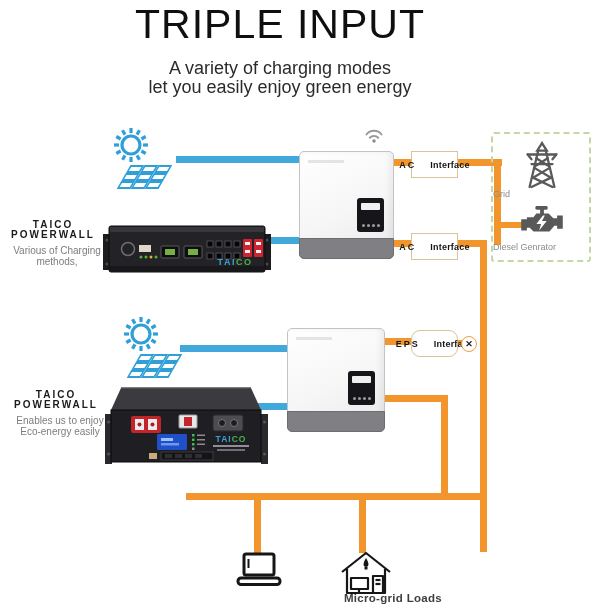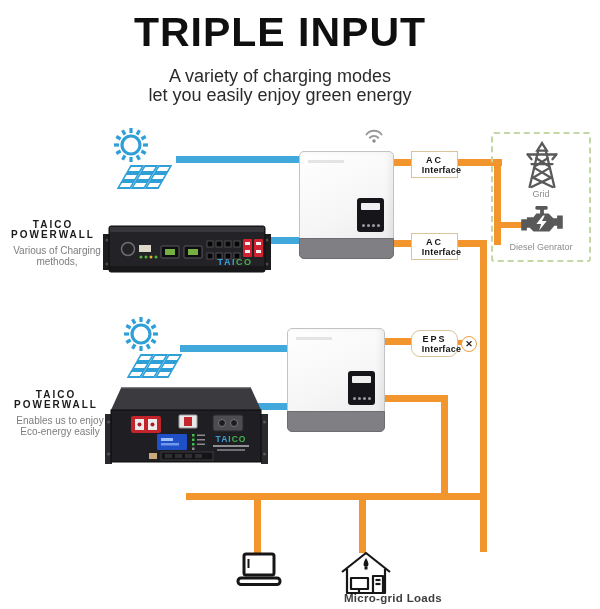--- a/index.html
+++ b/index.html
@@ -1,21 +1,21 @@
 <!DOCTYPE html>
 <html style="--pv-blue: #2f9fd8; --line-blue: #41a8dc; --line-orange: #f2952d; --interface-border: #d9c39a; --dashed-box-border: #c4d8a4; --icon-gray: #595959; --label-gray: #8c8c8c; --logo-blue: #3aa0d8; --logo-green: #46b14c;"><head>
 <meta charset="utf-8">
 <style>
   html,body{margin:0;padding:0;background:#fff;}
   .canvas{position:relative;width:600px;height:609px;background:#ffffff;overflow:hidden;
           font-family:"Liberation Sans",sans-serif;color:#1d1d1d;}
 
   
   .hdr{position:absolute;left:0;top:0;width:560px;text-align:center;}
-  .hdr h1{margin:0;padding-top:12px;font-size:41px;line-height:1.0;font-weight:700;
+  .hdr h1{margin:0;padding-top:4px;font-size:41px;line-height:1.0;font-weight:400;
           letter-spacing:1px;color:#0f0f0f;}
   .hdr .sub{margin:14px 0 0 0;font-size:18px;line-height:19px;color:#2b2b2b;}
 
   
   .abs{position:absolute;}
 
   
   .ln{position:absolute;z-index:1;}
   .ln.blue{background:var(--line-blue,#41a8dc);}
   .ln.orange{background:var(--line-orange,#f2952d);}
@@ -33,33 +33,33 @@
   .inverter .model-line{position:absolute;left:8px;top:8px;width:36px;height:3px;background:#e4e4e6;}
   .inverter .base{position:absolute;left:-1px;right:-1px;bottom:-1px;height:19px;
                   background:#7f7f84;border:1px solid #6c6c71;border-radius:0 0 5px 5px;}
   .display{position:absolute;width:27px;height:34px;background:#15151a;border-radius:3px;z-index:3;}
   .display .screen{position:absolute;left:4px;top:5px;right:4px;height:7px;background:#efefef;border-radius:1px;}
   .display .keys{position:absolute;left:5px;bottom:5px;width:3px;height:3px;border-radius:50%;
                  background:#9a9aa0;box-shadow:5px 0 #9a9aa0,10px 0 #9a9aa0,15px 0 #9a9aa0;}
 
   
   .iface{position:absolute;width:47px;height:27px;background:#fff;border:1px solid var(--interface-border,#d9c39a);
-         box-sizing:border-box;display:flex;flex-direction:column;align-items:center;justify-content:center;
+         box-sizing:border-box;display:flex;flex-direction:row;align-items:center;justify-content:center;
          z-index:3;font-weight:bold;color:#141414;}
   .iface .l1{font-size:9px;line-height:10px;letter-spacing:2px;}
   .iface .l2{font-size:9px;line-height:10px;letter-spacing:0.2px;padding-left:14px;}
 
   .blocked{position:absolute;width:14px;height:14px;border-radius:50%;background:#fff;
            border:1.5px solid #ee9c40;z-index:4;display:flex;align-items:center;justify-content:center;
            font-size:9px;font-weight:bold;color:#222;line-height:1;}
 
   
   .grid-panel{position:absolute;left:491px;top:132px;width:100px;height:130px;z-index:2;
               border:2px dashed var(--dashed-box-border,#c4d8a4);border-radius:3px;box-sizing:border-box;}
-  .grid-panel .lbl{position:absolute;left:0;width:100%;text-align:center;font-size:9px;
+  .grid-panel .lbl{position:absolute;left:0;width:100%;font-size:9px;
                    color:var(--label-gray,#8c8c8c);}
 
   
   .bus-label{position:absolute;left:200px;top:474px;width:200px;text-align:center;
              font-size:11.5px;font-weight:bold;color:#3e3e3e;letter-spacing:0.3px;z-index:2;}
   .loads-label{position:absolute;left:328px;top:592px;width:130px;text-align:center;
              font-size:11.5px;font-weight:bold;color:#3e3e3e;letter-spacing:0.3px;z-index:2;}
 
   svg text{font-family:"Liberation Sans",sans-serif;}
   .icon{z-index:3;}

